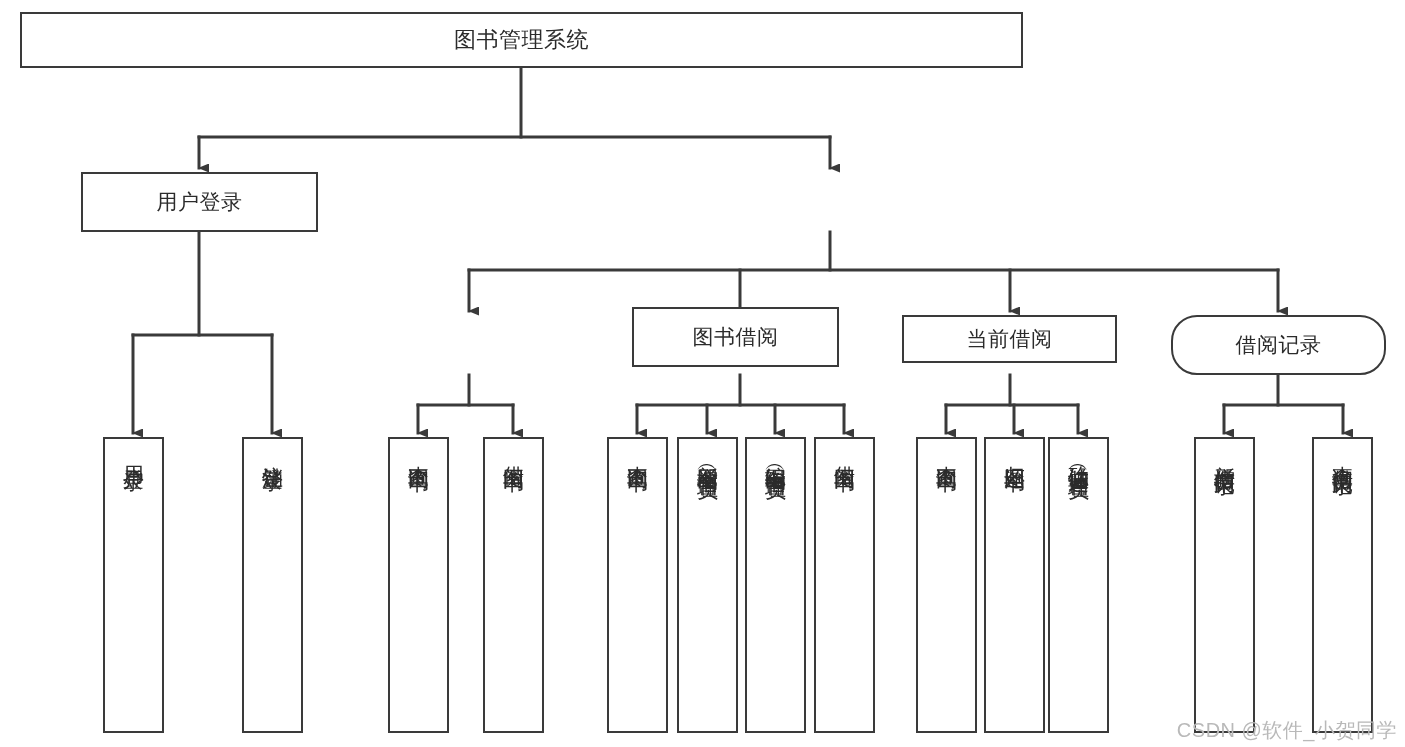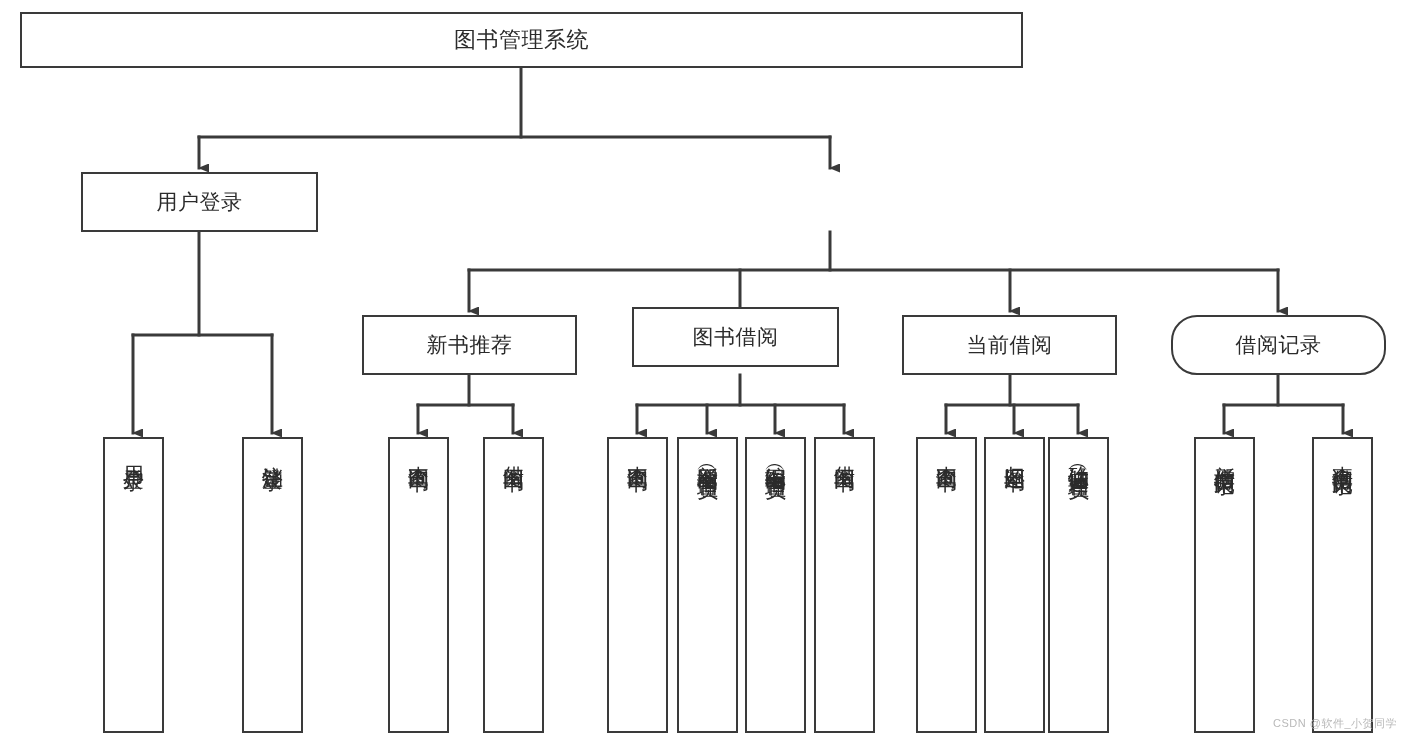--- a/index.html
+++ b/index.html
@@ -59,22 +59,22 @@
     writing-mode: vertical-rl;
     text-orientation: upright;
     font-size: 21px;
     line-height: 1.05;
     letter-spacing: 2px;
     white-space: nowrap;
   }
   #watermark {
     position: absolute;
     right: 8px;
-    bottom: 16px;
-    font-size: 11px;
+    bottom: 3px;
+    font-size: 20px;
     color: #b9b9b9;
     letter-spacing: 0.5px;
     white-space: nowrap;
   }
 </style>
 </head>
 <body>
 
 <div id="diagram-root">
 
@@ -131,27 +131,24 @@
   </svg>
 
   <div class="node root horiz" style="left:20px; top:12px; width:1003px; height:56px;">
     <span class="node-label">图书管理系统</span>
   </div>
 
   <div class="node horiz" style="left:81px; top:172px; width:237px; height:60px;">
     <span class="node-label">用户登录</span>
   </div>
 
-  <div class="node horiz" style="left:362px; top:315px; width:215px; height:60px;">
-    <span class="node-label">新书推荐</span>
-  </div>
   <div class="node horiz" style="left:632px; top:307px; width:207px; height:60px;">
     <span class="node-label">图书借阅</span>
   </div>
-  <div class="node horiz" style="left:902px; top:315px; width:215px; height:60px;">
+  <div class="node horiz" style="left:902px; top:315px; width:215px; height:48px;">
     <span class="node-label">当前借阅</span>
   </div>
   <div class="node horiz" style="left:1171px; top:315px; width:215px; height:60px;border-radius:26px;">
     <span class="node-label">借阅记录</span>
   </div>
 
   <div class="node leaf" style="left:103px; top:437px; width:61px; height:296px;">
     <span class="node-label">用户登录</span>
   </div>
   <div class="node leaf" style="left:242px; top:437px; width:61px; height:296px;">

